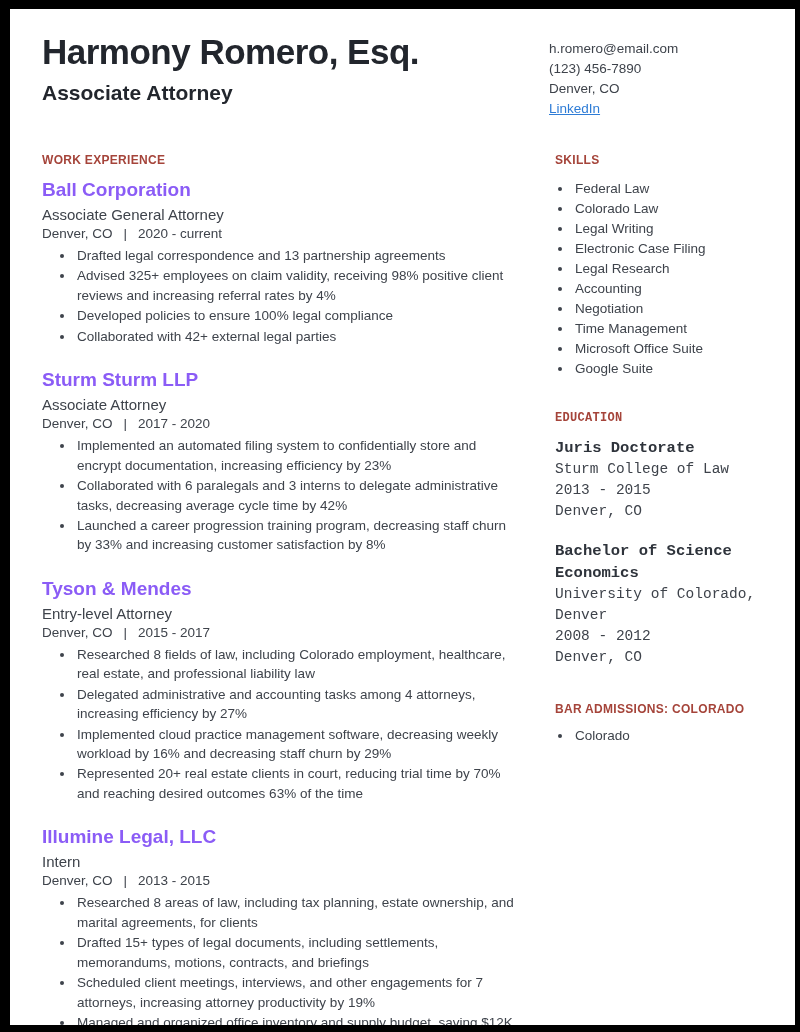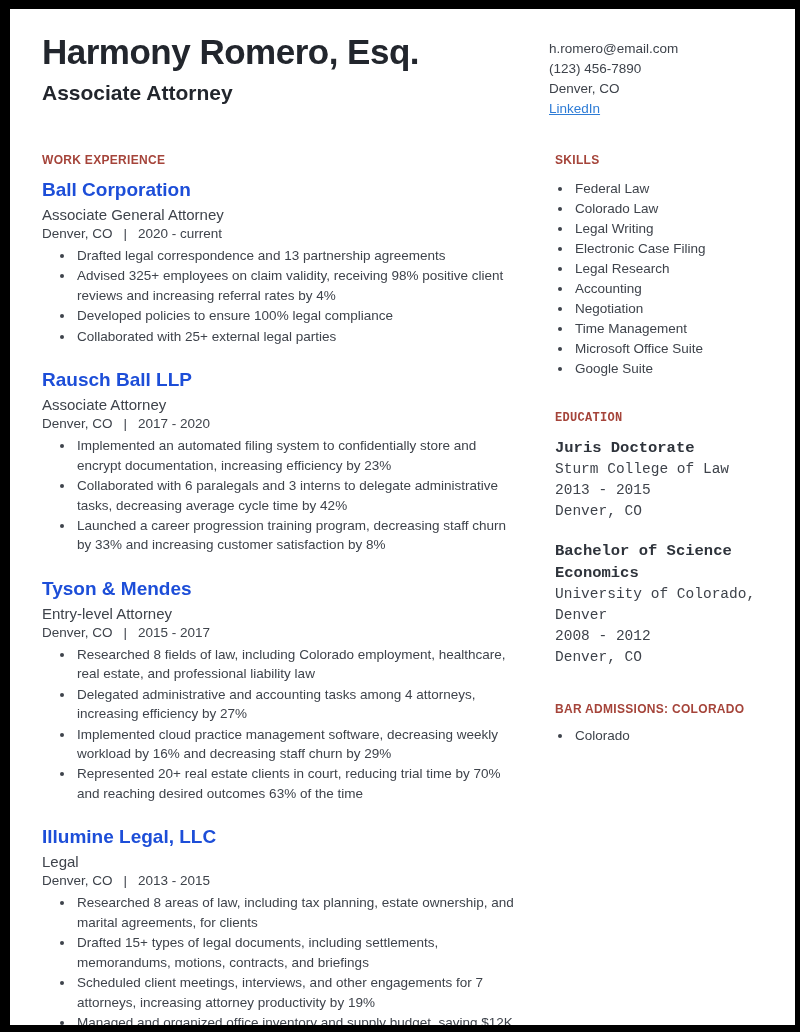--- a/index.html
+++ b/index.html
@@ -60,21 +60,21 @@
     line-height: 1.25;
     margin-bottom: 11px;
   }
 
   
   .job { margin-bottom: 23px; }
   .job:last-child { margin-bottom: 0; }
   .company {
     font-size: 19px;
     font-weight: 700;
-    color: #1d4ed8;
+    color: #8b5cf6;
     margin-bottom: 5px;
   }
   .role { font-size: 15px; color: #3e434b; margin-bottom: 3px; }
   .meta { font-size: 13.5px; color: #3e434b; }
   .meta .sep { margin: 0 11px; color: #3e434b; }
   ul.bullets {
     margin-top: 5px;
     padding-left: 33px;
     list-style: disc;
   }
@@ -134,26 +134,26 @@
       <div class="job">
         <div class="company">Ball Corporation</div>
         <div class="role">Associate General Attorney</div>
         <div class="meta">
           <span>Denver, CO</span><span class="sep">|</span><span>2020 - current</span>
         </div>
         <ul class="bullets">
           <li>Drafted legal correspondence and 13 partnership agreements</li>
           <li>Advised 325+ employees on claim validity, receiving 98% positive client reviews and increasing referral rates by 4%</li>
           <li>Developed policies to ensure 100% legal compliance</li>
-          <li>Collaborated with 25+ external legal parties</li>
-        </ul>
-      </div>
-
-      <div class="job">
-        <div class="company">Rausch Ball LLP</div>
+          <li>Collaborated with 42+ external legal parties</li>
+        </ul>
+      </div>
+
+      <div class="job">
+        <div class="company">Sturm Sturm LLP</div>
         <div class="role">Associate Attorney</div>
         <div class="meta">
           <span>Denver, CO</span><span class="sep">|</span><span>2017 - 2020</span>
         </div>
         <ul class="bullets">
           <li>Implemented an automated filing system to confidentially store and encrypt documentation, increasing efficiency by 23%</li>
           <li>Collaborated with 6 paralegals and 3 interns to delegate administrative tasks, decreasing average cycle time by 42%</li>
           <li>Launched a career progression training program, decreasing staff churn by 33% and increasing customer satisfaction by 8%</li>
         </ul>
       </div>
@@ -167,21 +167,21 @@
         <ul class="bullets">
           <li>Researched 8 fields of law, including Colorado employment, healthcare, real estate, and professional liability law</li>
           <li>Delegated administrative and accounting tasks among 4 attorneys, increasing efficiency by 27%</li>
           <li>Implemented cloud practice management software, decreasing weekly workload by 16% and decreasing staff churn by 29%</li>
           <li>Represented 20+ real estate clients in court, reducing trial time by 70% and reaching desired outcomes 63% of the time</li>
         </ul>
       </div>
 
       <div class="job">
         <div class="company">Illumine Legal, LLC</div>
-        <div class="role">Legal</div>
+        <div class="role">Intern</div>
         <div class="meta">
           <span>Denver, CO</span><span class="sep">|</span><span>2013 - 2015</span>
         </div>
         <ul class="bullets">
           <li>Researched 8 areas of law, including tax planning, estate ownership, and marital agreements, for clients</li>
           <li>Drafted 15+ types of legal documents, including settlements, memorandums, motions, contracts, and briefings</li>
           <li>Scheduled client meetings, interviews, and other engagements for 7 attorneys, increasing attorney productivity by 19%</li>
           <li>Managed and organized office inventory and supply budget, saving $12K a year on extraneous supplies</li>
         </ul>
       </div>

